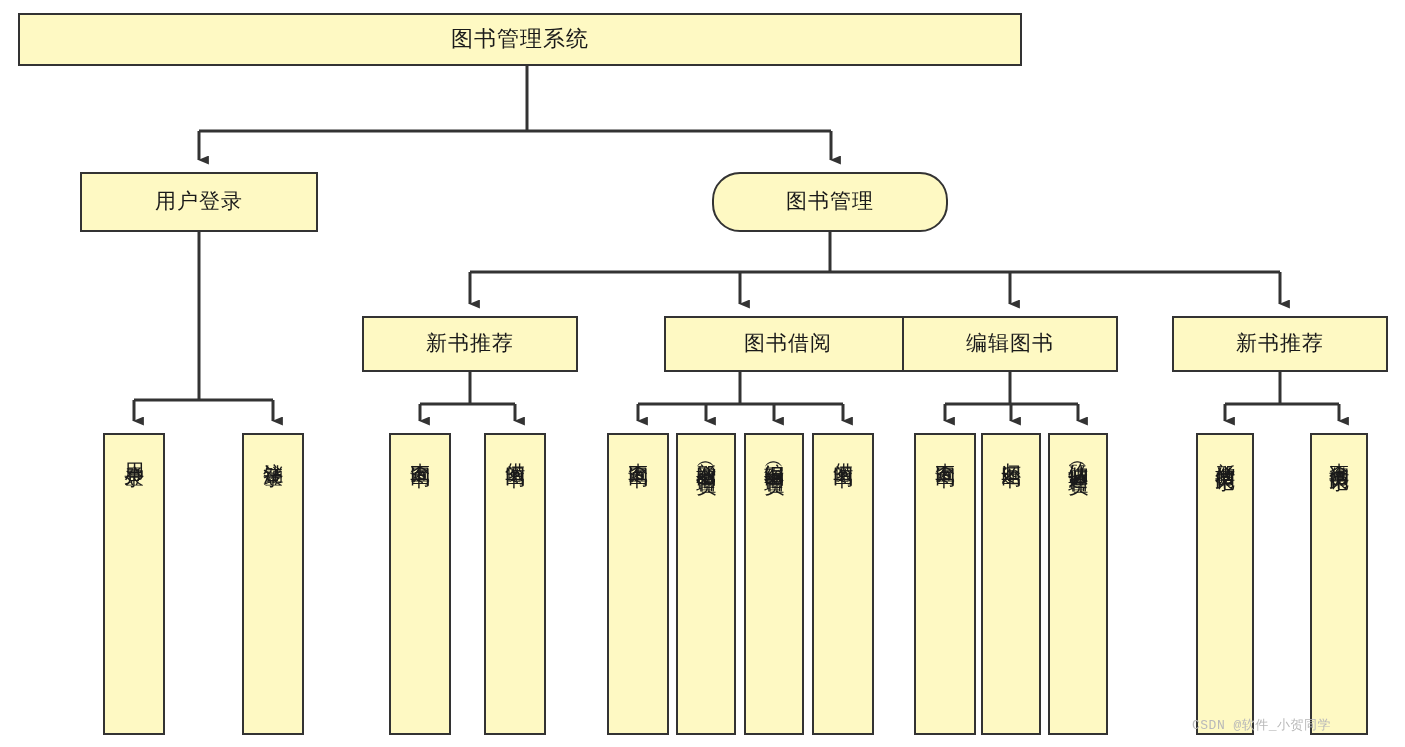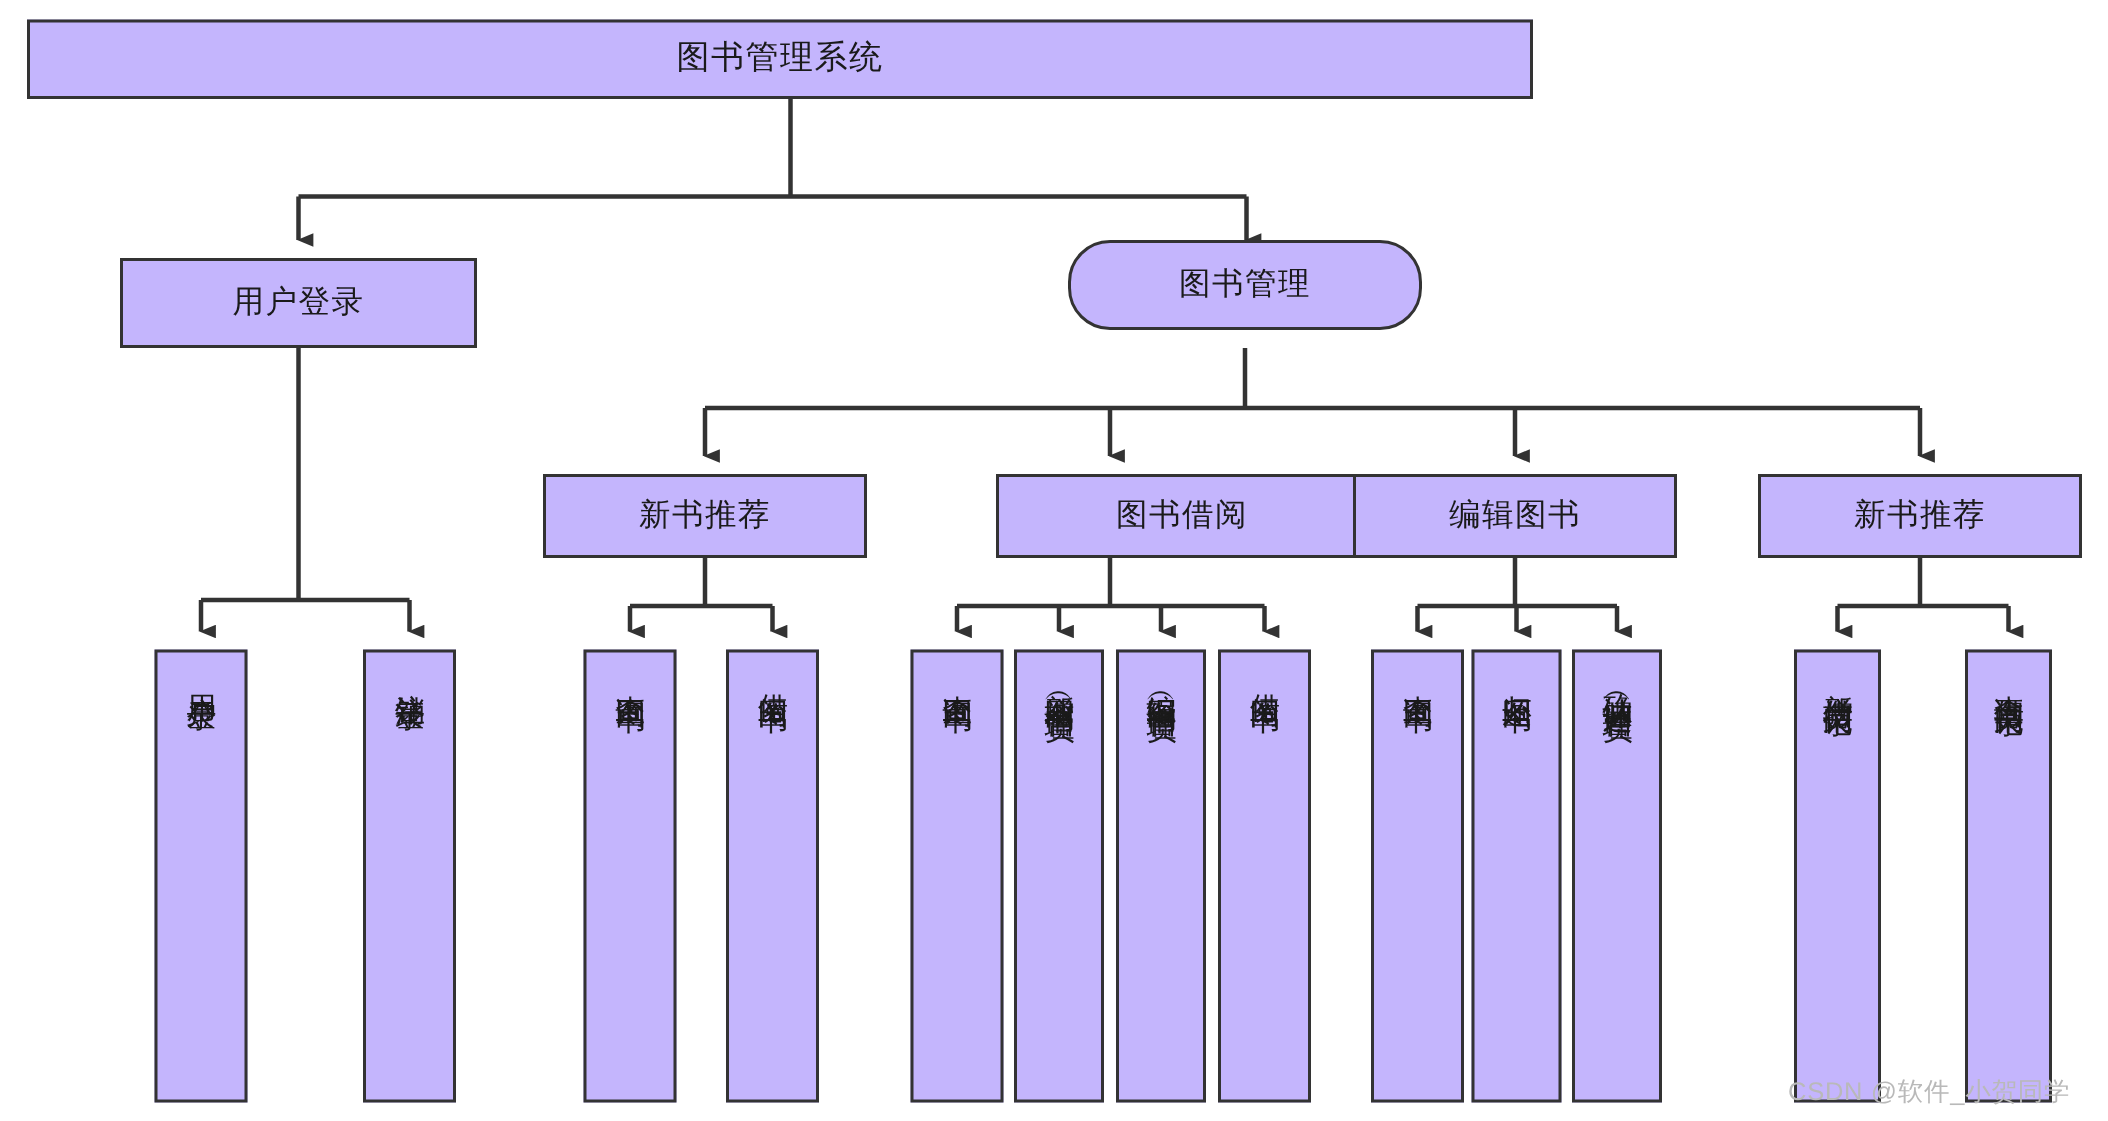--- a/index.html
+++ b/index.html
@@ -22,21 +22,21 @@
     position: absolute;
     left: 0;
     top: 0;
     width: 1405px;
     height: 747px;
     pointer-events: none;
   }
   .node {
     position: absolute;
     box-sizing: border-box;
-    background: #c4b5fd;
+    background: #fef9c3;
     border: 2px solid #333333;
     display: flex;
     align-items: center;
     justify-content: center;
     color: #1a1a1a;
     text-align: center;
   }
   .node.horiz {
     font-size: 21px;
     line-height: 1.2;
@@ -53,25 +53,25 @@
     writing-mode: vertical-rl;
     text-orientation: upright;
     font-size: 20px;
     line-height: 1.28;
     letter-spacing: 2px;
     white-space: nowrap;
     color: #1a1a1a;
   }
   .watermark {
     position: absolute;
-    font-size: 17px;
+    font-size: 13px;
     color: #b9b9b9;
     white-space: nowrap;
     letter-spacing: 0.5px;
-    font-family: Liberation Sans, sans-serif;
+    font-family: Liberation Mono, monospace;
   }
 </style>
 </head>
 <body>
 
 <div id="canvas">
 
   <svg class="edges" viewBox="0 0 1405 747">
     <defs>
       <marker id="arrow" viewBox="0 0 10 12" refX="5" refY="11" markerWidth="9" markerHeight="11" orient="auto-start-reverse" markerUnits="userSpaceOnUse">
@@ -122,21 +122,21 @@
     </g>
   </svg>
 
   <div class="node horiz root" id="node-root" style="left: 18px; top: 13px; width: 1004px; height: 53px;">
     <span>图书管理系统</span>
   </div>
 
   <div class="node horiz" id="node-l2-0" style="left: 80px; top: 172px; width: 238px; height: 60px;">
     <span>用户登录</span>
   </div>
-  <div class="node horiz" id="node-l2-1" style="left: 712px; top: 160px; width: 236px; height: 60px; border-radius: 28px;">
+  <div class="node horiz" id="node-l2-1" style="left: 712px; top: 172px; width: 236px; height: 60px; border-radius: 28px;">
     <span>图书管理</span>
   </div>
 
   <div class="node horiz" id="node-l3-0" style="left: 362px; top: 316px; width: 216px; height: 56px; text-align: right;">
     <span>新书推荐</span>
   </div>
   <div class="node horiz" id="node-l3-1" style="left: 664px; top: 316px; width: 248px; height: 56px;">
     <span>图书借阅</span>
   </div>
   <div class="node horiz" id="node-l3-2" style="left: 902px; top: 316px; width: 216px; height: 56px;">

